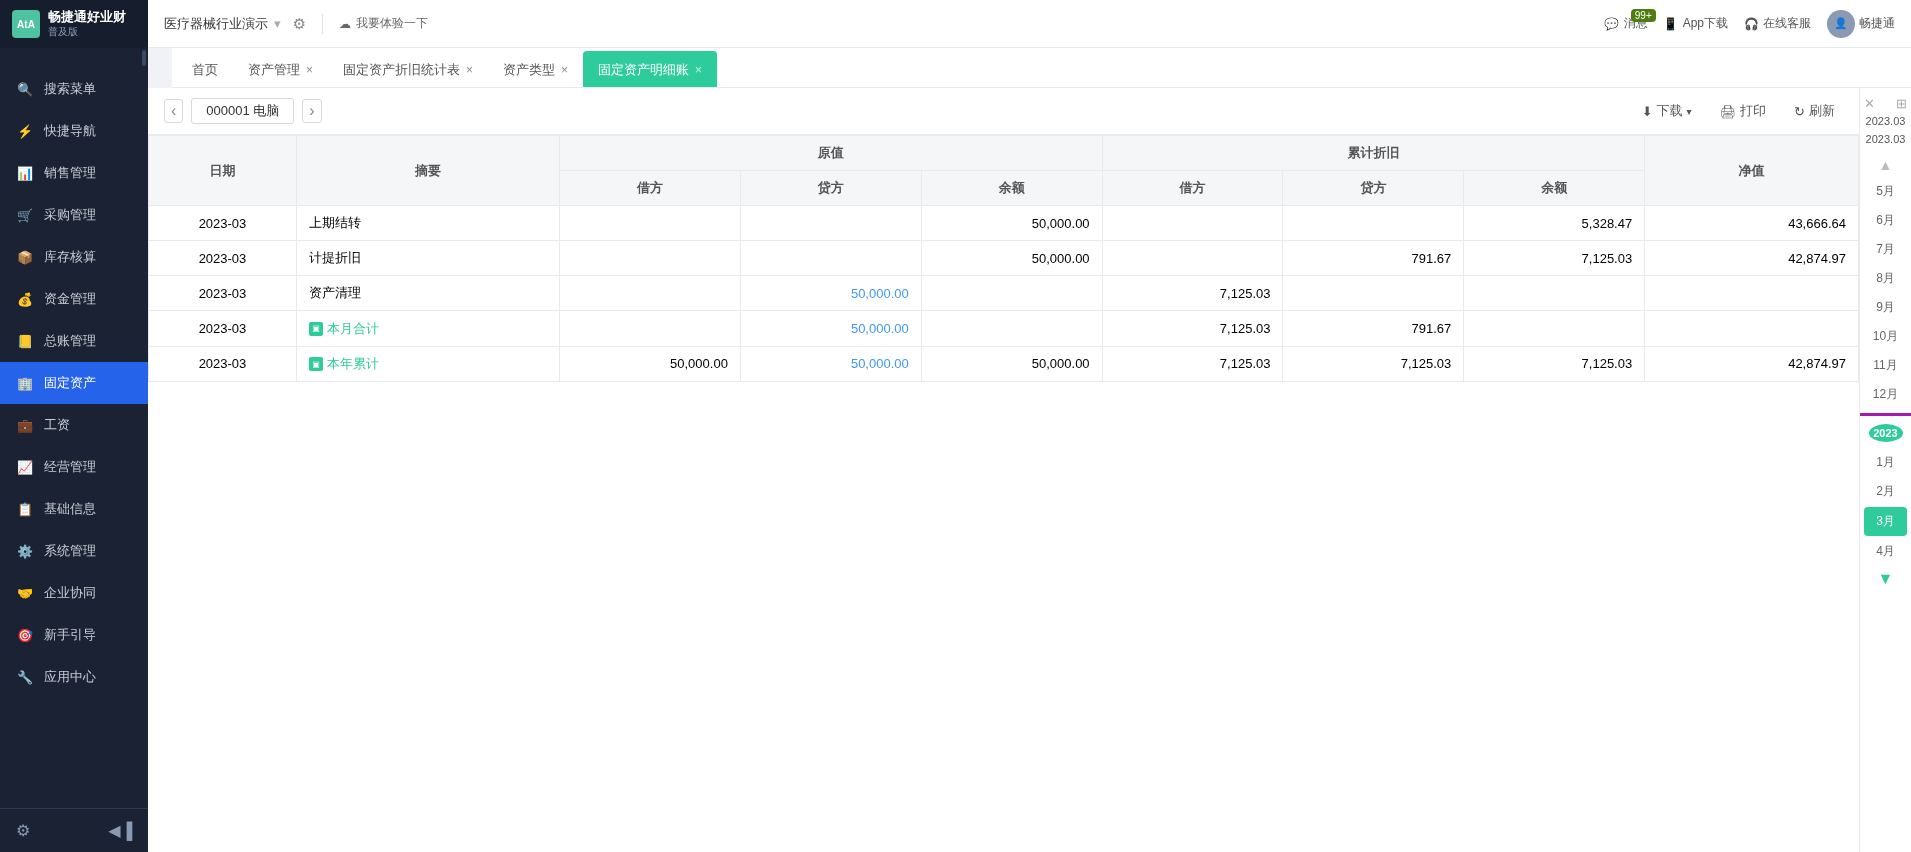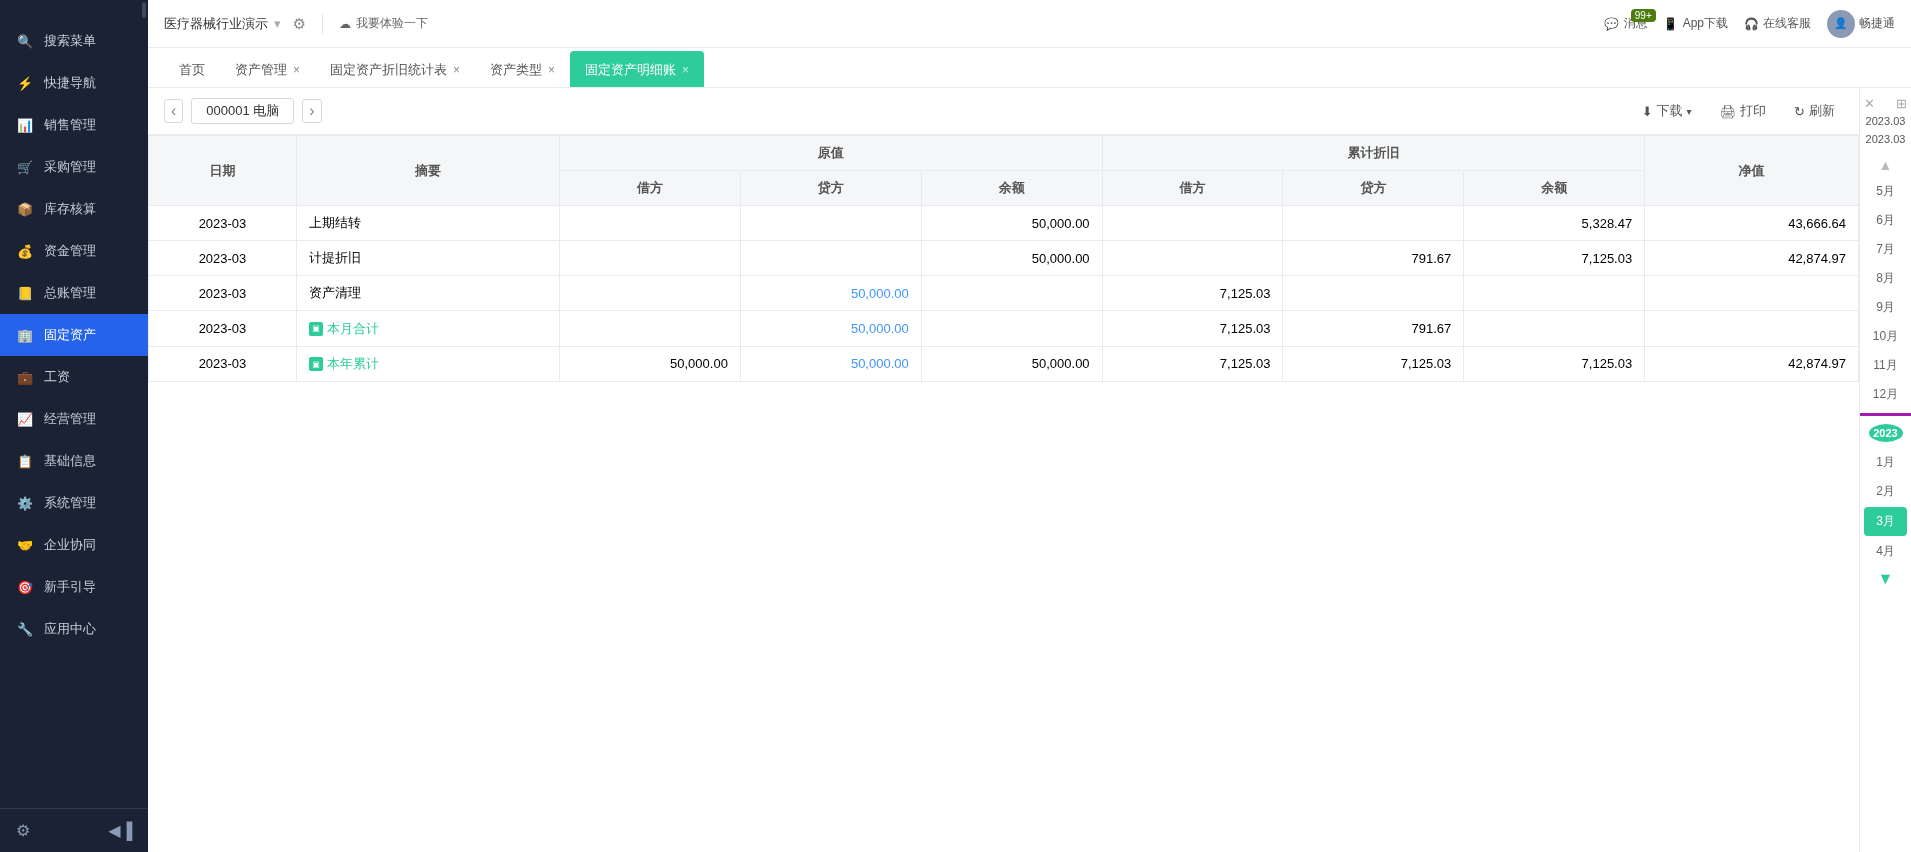--- a/index.html
+++ b/index.html
@@ -127,24 +127,25 @@
       display: flex; align-items: center; justify-content: center;
       color: white; font-size: 11px;
     }
 
     
     .tabs-bar {
       background: #fff;
       border-bottom: 1px solid #e8eaed;
       display: flex;
       align-items: flex-end;
-      padding: 0 16px;
+      padding: 0 5px;
       flex-shrink: 0;
       height: 40px;
       gap: 0;
+      margin-left: 24px;
     }
     .tab {
       display: flex;
       align-items: center;
       gap: 6px;
       padding: 0 14px;
       height: 36px;
       font-size: 13px;
       color: #555;
       cursor: pointer;
@@ -321,20 +322,27 @@
       width: 100%;
       display: flex;
       align-items: center;
       justify-content: center;
     }
   </style>
 </head>
 <body>
 
 <div class="sidebar">
+  <div class="sidebar-header">
+    <div class="sidebar-logo-icon">AtA</div>
+    <div>
+      <div class="sidebar-title">畅捷通好业财</div>
+      <div class="sidebar-subtitle">普及版</div>
+    </div>
+  </div>
 
   <div style="display:flex;justify-content:flex-end;padding:2px 0">
     <div style="width:4px;height:16px;background:#3a4a60;border-radius:2px;margin-right:2px"></div>
   </div>
 
   <div class="sidebar-scroll">
     <div class="sidebar-item">
       <span class="item-icon">🔍</span>
       <span>搜索菜单</span>
     </div>

